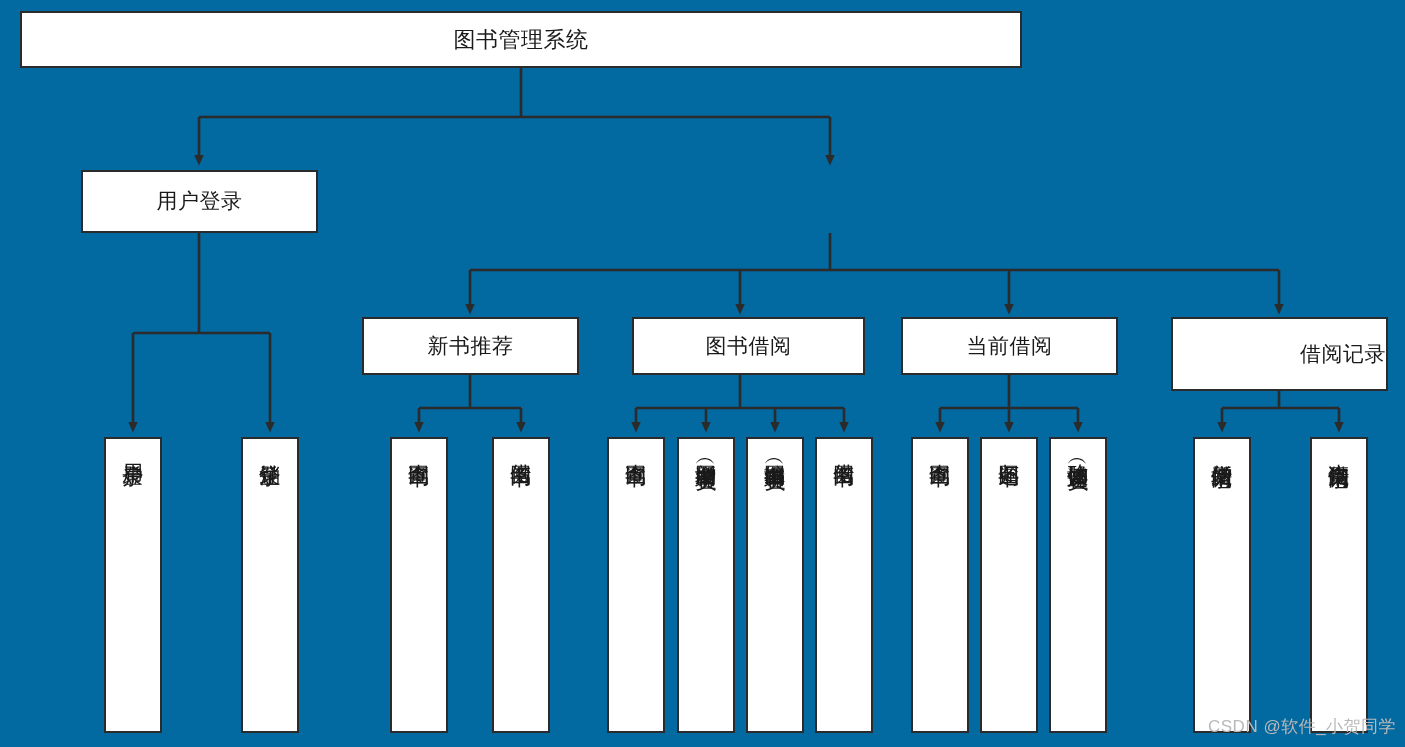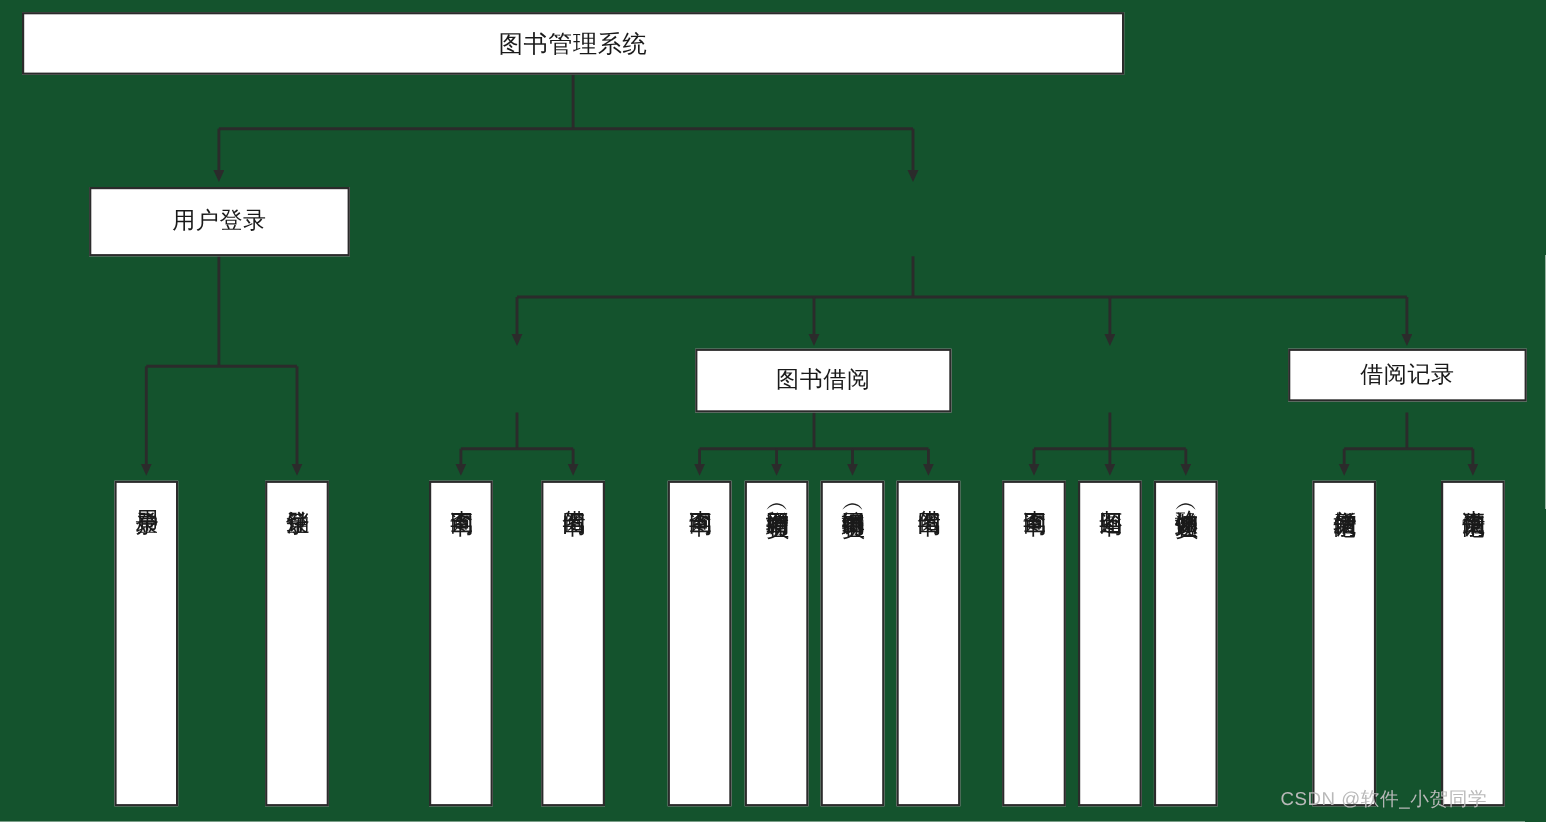--- a/index.html
+++ b/index.html
@@ -8,21 +8,21 @@
     padding: 0;
     background: #ffffff;
   }
   body {
     font-family: "Liberation Sans", "DejaVu Sans", sans-serif;
   }
   #canvas {
     position: relative;
     width: 1405px;
     height: 747px;
-    background: #14532d;
+    background: #0369a1;
     overflow: hidden;
   }
   svg.wires {
     position: absolute;
     left: 0;
     top: 0;
     width: 1405px;
     height: 747px;
     pointer-events: none;
   }
@@ -127,24 +127,30 @@
   </svg>
 
   <div class="node root horiz" style="left:20px; top:11px; width:1002px; height:57px;">
     <span class="node-label">图书管理系统</span>
   </div>
 
   <div class="node horiz" style="left:81px; top:170px; width:237px; height:63px;">
     <span class="node-label">用户登录</span>
   </div>
 
+  <div class="node horiz" style="left:362px; top:317px; width:217px; height:58px;">
+    <span class="node-label">新书推荐</span>
+  </div>
   <div class="node horiz" style="left:632px; top:317px; width:233px; height:58px;">
     <span class="node-label">图书借阅</span>
   </div>
-  <div class="node horiz" style="left:1171px; top:317px; width:217px; height:48px;">
+  <div class="node horiz" style="left:901px; top:317px; width:217px; height:58px;">
+    <span class="node-label">当前借阅</span>
+  </div>
+  <div class="node horiz" style="left:1171px; top:317px; width:217px; height:74px;justify-content:flex-end;">
     <span class="node-label">借阅记录</span>
   </div>
 
   <div class="node leaf" style="left:104px; top:437px; width:58px; height:296px;">
     <span class="node-label">用户登录</span>
   </div>
   <div class="node leaf" style="left:241px; top:437px; width:58px; height:296px;">
     <span class="node-label">注销登录</span>
   </div>
 
@@ -178,15 +184,15 @@
     <span class="node-label">确认归还（管理员）</span>
   </div>
 
   <div class="node leaf" style="left:1193px; top:437px; width:58px; height:296px;">
     <span class="node-label">新增借阅记录</span>
   </div>
   <div class="node leaf" style="left:1310px; top:437px; width:58px; height:296px;">
     <span class="node-label">查询借阅记录</span>
   </div>
 
-  <div class="watermark" style="left:1164px; top:715px;">CSDN @软件_小贺同学</div>
+  <div class="watermark" style="left:1208px; top:715px;">CSDN @软件_小贺同学</div>
 
 </div>
 
 </body></html>

